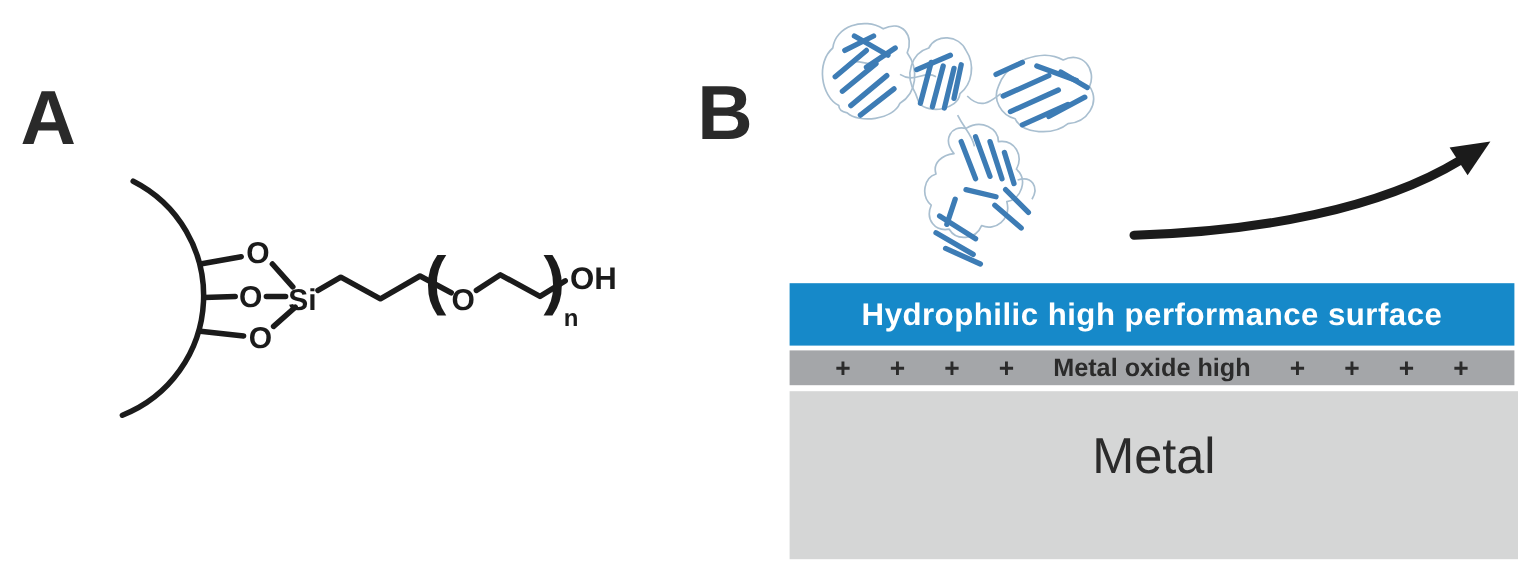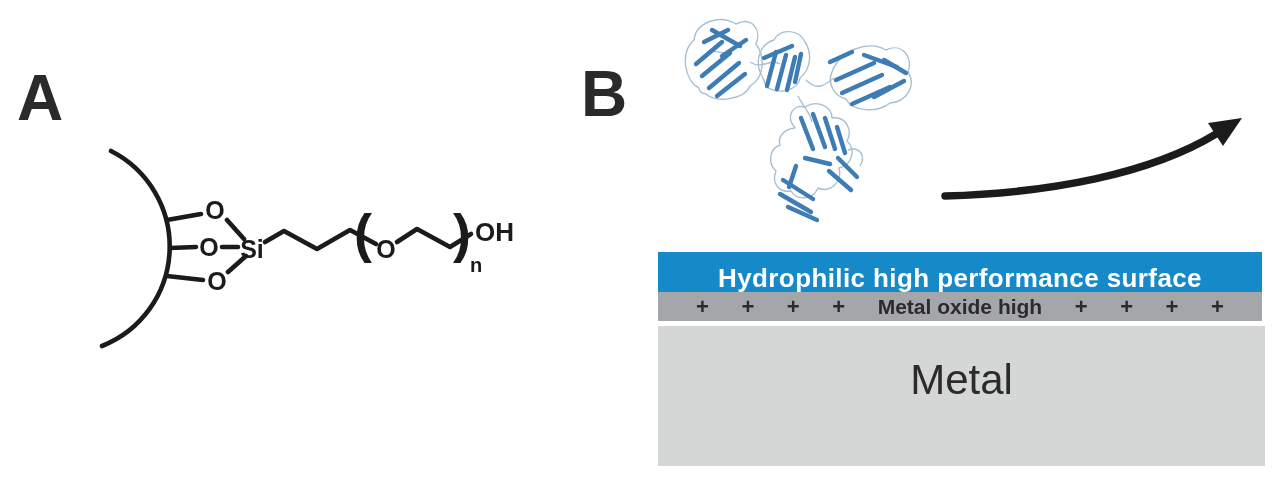--- a/index.html
+++ b/index.html
@@ -21,21 +21,21 @@
   .sub{font-family:"Liberation Sans",sans-serif;font-size:20px;font-weight:bold;fill:#1b1b1b;text-anchor:middle;}
   .oh{font-family:"Liberation Sans",sans-serif;font-size:26px;font-weight:bold;fill:#1b1b1b;}
 
   .ab-loop{stroke:#a9bfd0;stroke-width:1.4;fill:none;stroke-linejoin:round;}
   .ab-strand{stroke:#3d7cb5;stroke-width:4.4;fill:none;stroke-linecap:round;}
 
   .arrow-path{stroke:#1b1b1b;stroke-width:7.5;fill:none;stroke-linecap:round;}
   .arrow-head{fill:#1b1b1b;}
 
   .layer{position:absolute;left:658px;width:604px;box-sizing:border-box;display:flex;align-items:center;justify-content:center;}
-  .layer.surface{top:252px;height:52px;background:#1689c9;}
+  .layer.surface{top:236px;height:52px;background:#1689c9;}
   .layer.surface span{color:#ffffff;font-size:26px;font-weight:bold;letter-spacing:0.4px;}
   .layer.oxide{top:292px;height:29px;background:#a4a6a9;justify-content:space-between;padding:0 38px;}
   .layer.oxide .plus{color:#2b2b2b;font-size:22px;font-weight:bold;line-height:1;}
   .layer.oxide .oxide-label{color:#2b2b2b;font-size:21px;font-weight:bold;}
   .layer.metal{top:326px;height:140px;width:607px;background:#d5d6d6;padding-bottom:32px;}
   .layer.metal span{color:#2b2b2b;font-size:42px;font-weight:normal;}
 </style>
 </head>
 <body>
 

